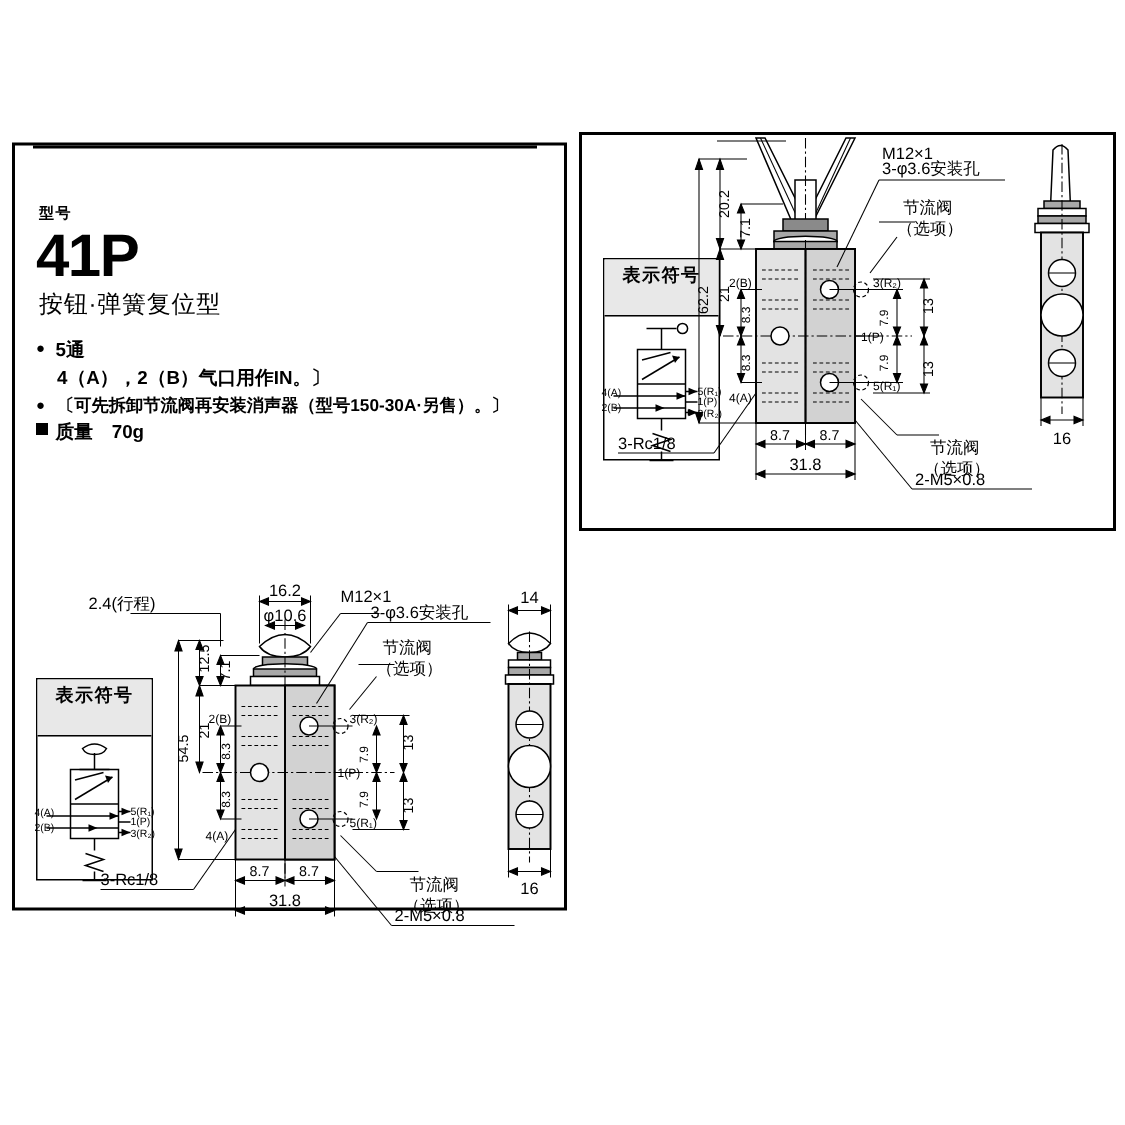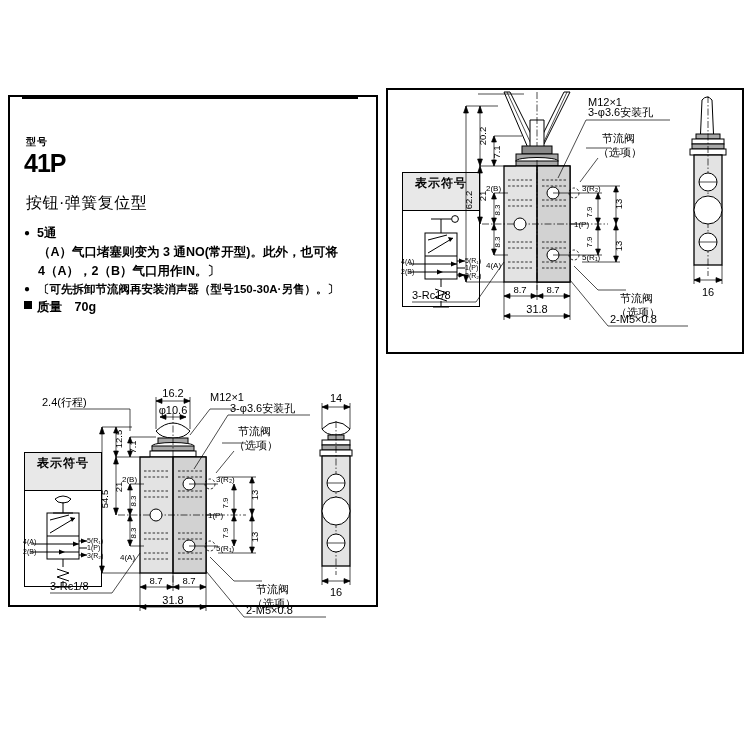--- a/index.html
+++ b/index.html
@@ -10,21 +10,21 @@
   #panel-left{left:8px;top:95px;width:370px;height:512px;}
   #panel-right{left:386px;top:88px;width:358px;height:266px;}
 
   
   .top-rule{position:absolute;left:12px;top:0px;width:336px;height:0;
             border-top:2px solid #000;}
 
   
   .txt{position:absolute;}
   .lbl-xinghao{left:16px;top:38px;font-size:10px;font-weight:bold;letter-spacing:1px;}
-  .model{left:14px;top:54px;font-size:25px;font-weight:bold;letter-spacing:-1px;line-height:1;}
+  .model{left:14px;top:54px;font-size:40px;font-weight:bold;letter-spacing:-1px;line-height:1;}
   .subtitle{left:16px;top:96px;font-size:16px;font-weight:normal;letter-spacing:0.5px;}
 
   .bullets{position:absolute;left:14px;top:128px;width:348px;font-size:12.5px;
            line-height:1.42;font-weight:bold;}
   .b-row{position:relative;padding-left:13px;margin-bottom:1px;}
   .b-row .dot{position:absolute;left:0;top:1px;font-size:10px;line-height:1.3;}
   .b-row .sq{position:absolute;left:0;top:2px;width:8px;height:8px;background:#000;}
   .b-ind{padding-left:14px;text-indent:8px;}
   .b-ind2{padding-left:14px;}
   .small{font-size:11.5px;}
@@ -304,21 +304,20 @@
 <div class="panel" id="panel-left">
 
   <div class="top-rule"></div>
 
   <div class="txt lbl-xinghao">型号</div>
   <div class="txt model">41P</div>
   <div class="txt subtitle">按钮·弹簧复位型</div>
 
   <div class="bullets">
     <div class="b-row"><span class="dot">●</span><span>5通</span></div>
-    <div class="b-row b-ind2"><span>（A）气口堵塞则变为 3 通NO(常开型)。此外，也可将</span></div>
     <div class="b-row b-ind2"><span>4（A），2（B）气口用作IN。〕</span></div>
     <div class="b-row"><span class="dot">●</span></div>
     <div class="b-row b-ind2 small"><span>〔可先拆卸节流阀再安装消声器（型号150-30A·另售）。〕</span></div>
     <div class="b-row"><span class="sq"></span><span>质量　70g</span></div>
   </div>
 
   <div class="symbox" id="symbox-bottom" style="left:14px;top:355px;">
     <div class="symhead">表示符号</div>
     <svg class="symsvg" width="76" height="108" viewBox="0 0 76 108">
 
@@ -346,21 +345,21 @@
       <line class="ln" x1="38" y1="90" x2="38" y2="96"></line>
       <line class="ln" x1="30" y1="96" x2="46" y2="96"></line>
       <text class="t7" x="-2" y="53">4(A)</text>
       <text class="t7" x="-2" y="63">2(B)</text>
       <text class="t7" x="62" y="52">5(R₁)</text>
       <text class="t7" x="62" y="59">1(P)</text>
       <text class="t7" x="62" y="67">3(R₂)</text>
     </svg>
   </div>
 
-  <div class="dwg" style="left:84px;top:288px;">
+  <div class="dwg" style="left:101px;top:288px;">
     <svg width="278" height="224" viewBox="0 0 278 224">
 
       <path class="lnf" d="M62 46 q17,-16 34,0 q-5,7 -17,7 q-12,0 -17,-7 Z"></path>
       <rect class="gray" x="64" y="53" width="30" height="7"></rect>
       <ellipse class="lnf" cx="79" cy="61" rx="21" ry="3.5"></ellipse>
       <rect class="gray" x="58" y="61" width="42" height="5"></rect>
       <rect class="lnf" x="56" y="66" width="46" height="6"></rect>
       <line class="ctr" x1="79" y1="28" x2="79" y2="200"></line>
 
       <rect class="bodyfill" x="46" y="72" width="66" height="116"></rect>

